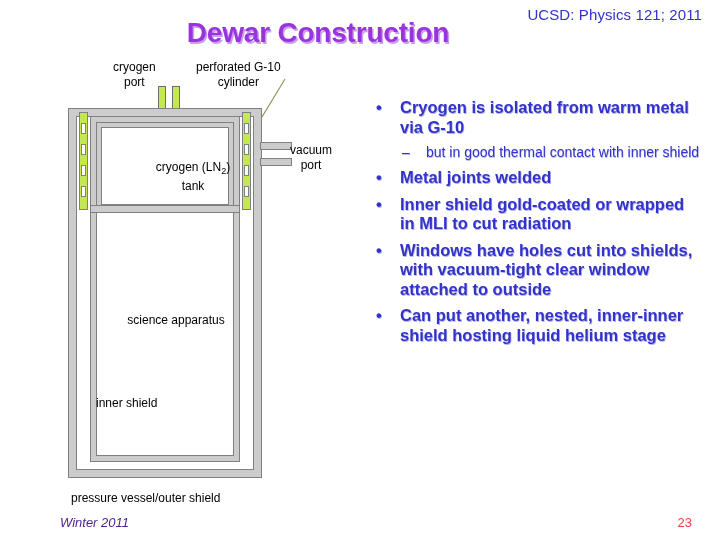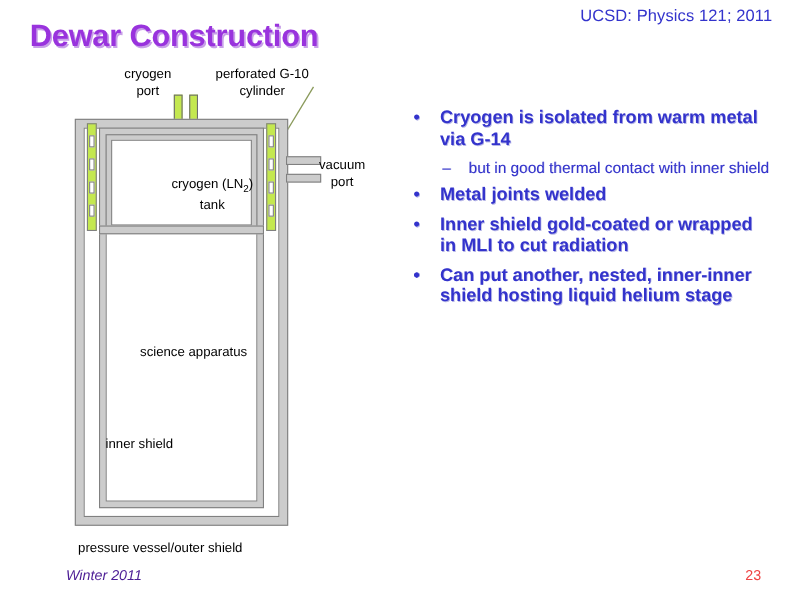--- a/index.html
+++ b/index.html
@@ -24,26 +24,26 @@
     font-size: 15px;
     color: #3333cc;
     letter-spacing: 0.1px;
     white-space: nowrap;
   }
   #slide-title {
     position: absolute;
     top: 17px;
     left: 0;
     width: 636px;
+    text-align: center;
     font-size: 28px;
     font-weight: bold;
     color: #9933dd;
     text-shadow: 1.5px 1.5px 0 #c8a0e8;
     letter-spacing: -0.2px;
-    margin-left: 27px;
   }
 
   
   #bullets {
     position: absolute;
     left: 372px;
     top: 98px;
     width: 330px;
   }
   .b1 {
@@ -217,36 +217,37 @@
   <div class="dlabel" style="left:96px; top:313px; width:140px; text-align:center;padding-left:10px;">science apparatus</div>
 
   <div class="dlabel" style="left:96px; top:396px; width:140px; text-align:left;">inner shield</div>
 
   <div class="dlabel" style="left:71px; top:491px;">pressure vessel/outer shield</div>
 </div>
 
 <div id="bullets">
   <div class="b1">
     <span class="dot">•</span>
-    <span>Cryogen is isolated from warm metal via G-14</span>
+    <span>Cryogen is isolated from warm metal via G-10</span>
   </div>
   <div class="b2">
     <span class="dash">–</span>
     <span>but in good thermal contact with inner shield</span>
   </div>
   <div class="b1">
     <span class="dot">•</span>
     <span>Metal joints welded</span>
   </div>
   <div class="b1">
     <span class="dot">•</span>
     <span>Inner shield gold-coated or wrapped in MLI to cut radiation</span>
   </div>
   <div class="b1">
     <span class="dot">•</span>
+    <span>Windows have holes cut into shields, with vacuum-tight clear window attached to outside</span>
   </div>
   <div class="b1">
     <span class="dot">•</span>
     <span>Can put another, nested, inner-inner shield hosting liquid helium stage</span>
   </div>
 </div>
 
 <div id="footer-left">Winter 2011</div>
 <div id="footer-right">23</div>
 

